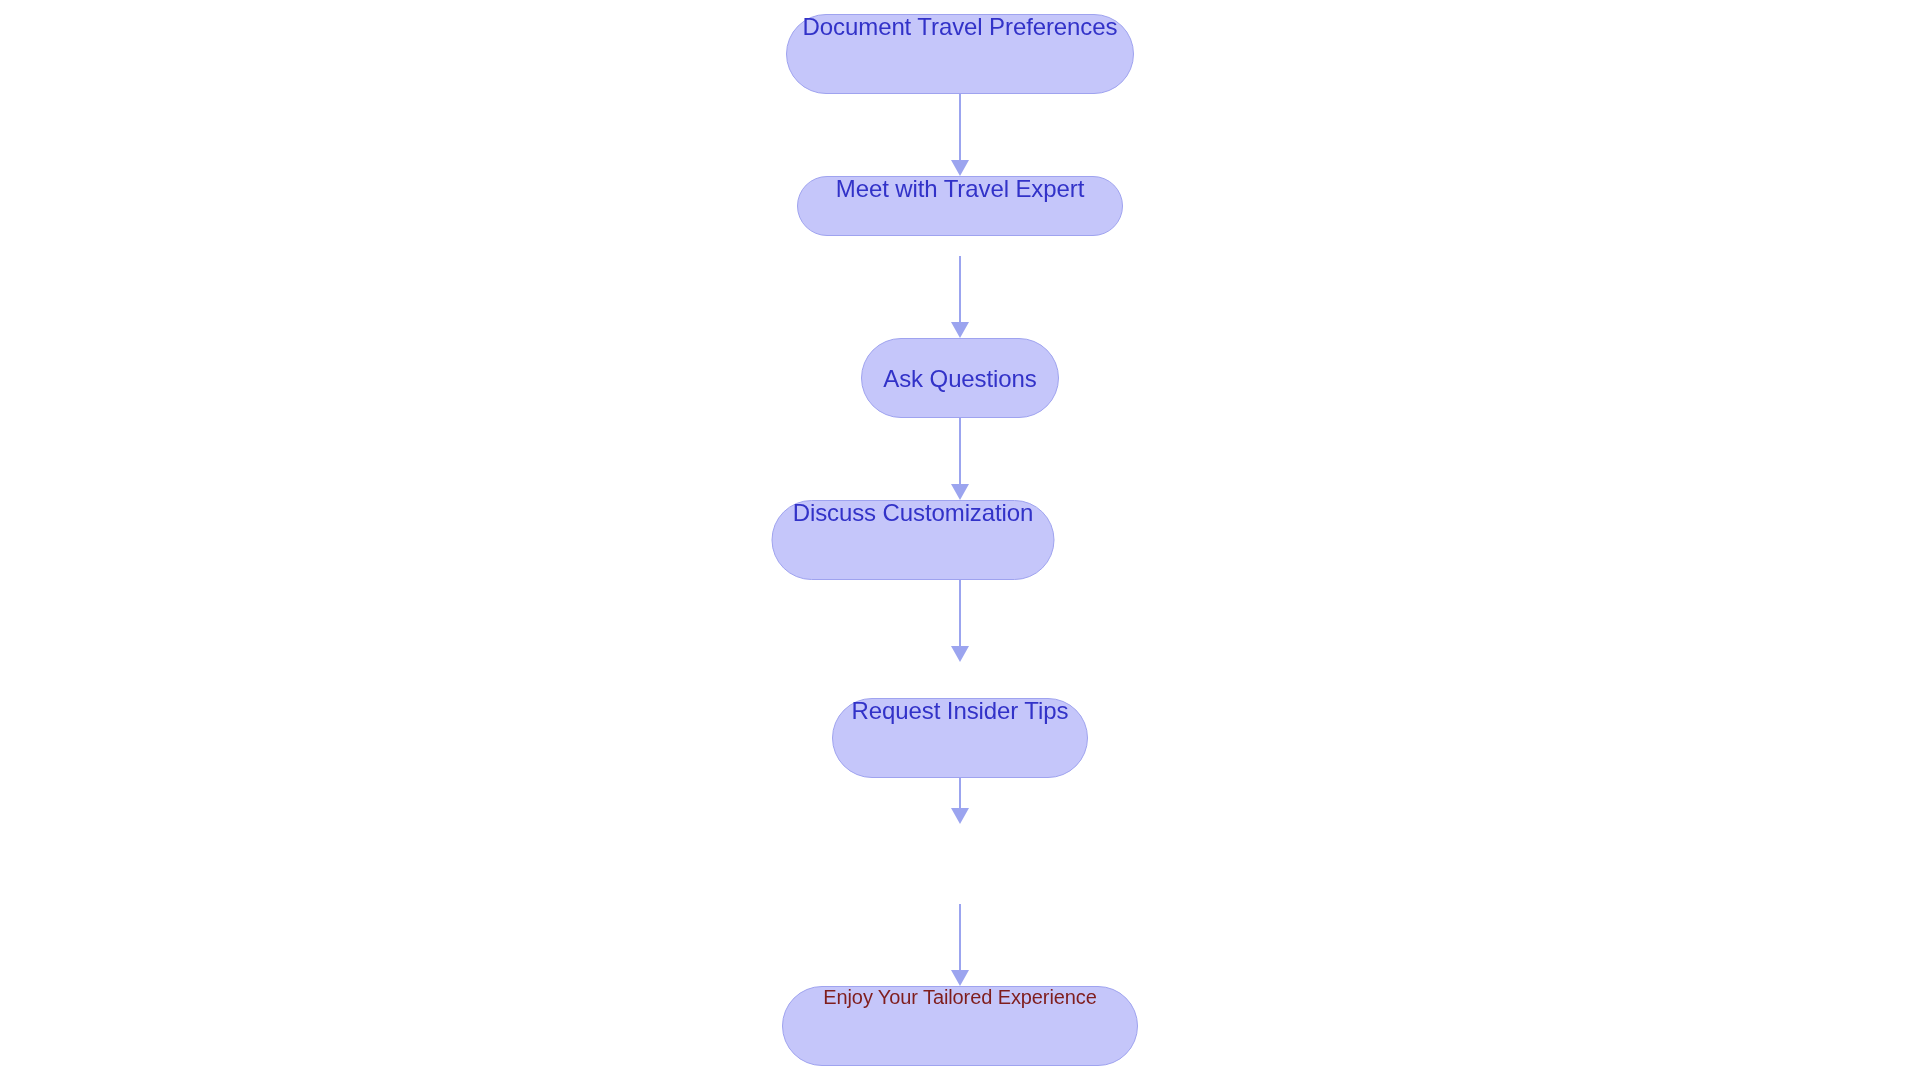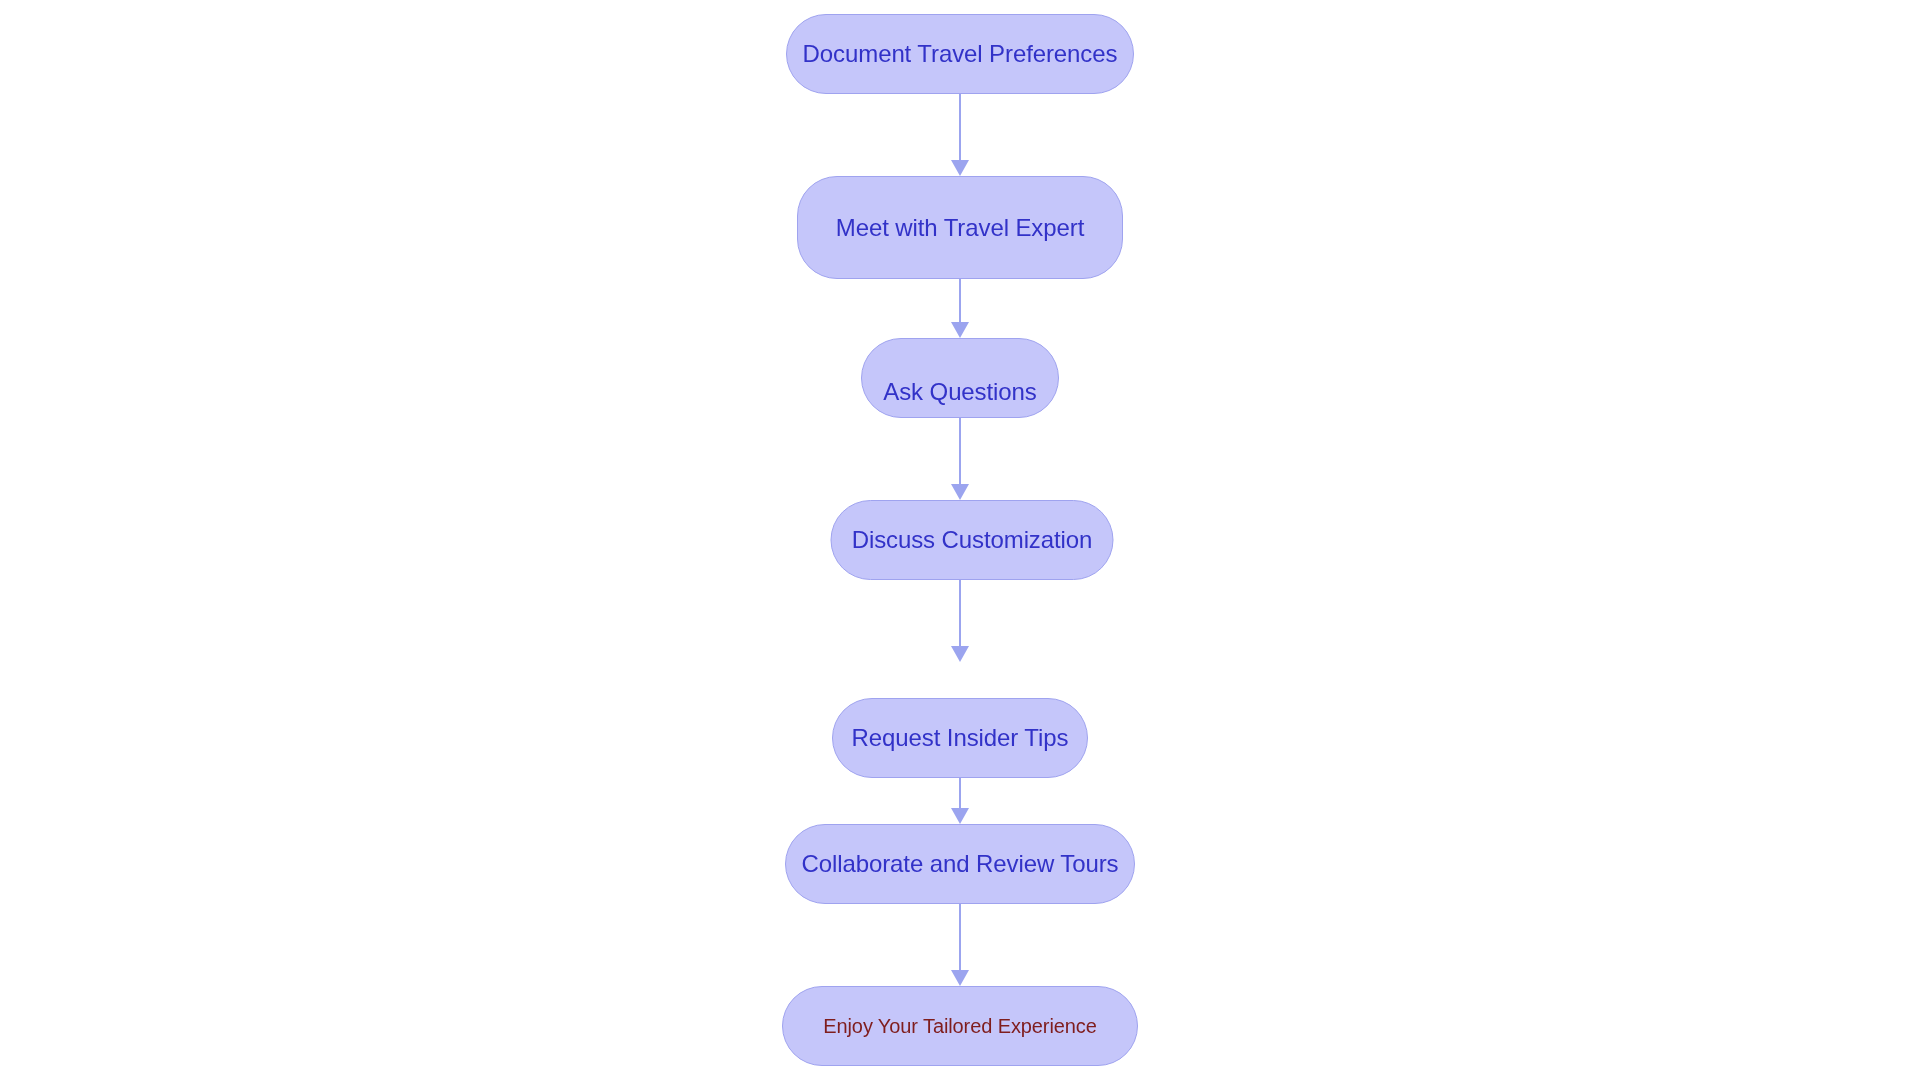--- a/index.html
+++ b/index.html
@@ -43,21 +43,21 @@
   }
 
   .flow-node {
     position: absolute;
     box-sizing: border-box;
     height: 80px;
     border-radius: 40px;
     background: #c5c6fa;
     border: 1.3px solid #9fa3ef;
     display: flex;
-    align-items: center;
+    align-items: flex-start;
     justify-content: center;
     transform: translateX(-50%);
   }
 
   .flow-node-label {
     color: #3232c8;
     font-size: 24px;
     font-weight: 400;
     letter-spacing: -0.1px;
     line-height: 1;
@@ -94,33 +94,30 @@
       <g>
         <line x1="960" y1="904" x2="960" y2="971" stroke="#9ba4ef" stroke-width="2"></line>
         <polygon points="951,970 969,970 960,986" fill="#9ba4ef"></polygon>
       </g>
     </svg>
 
   <div id="node-layer">
       <div class="flow-node" style="left: 960px; top: 14px; width: 348px; height: 80px; border-radius: 40px; background: rgb(197, 198, 250); border-color: rgb(159, 163, 239);">
         <span class="flow-node-label" style="color: rgb(50, 50, 200); font-size: 24px;">Document Travel Preferences</span>
       </div>
-      <div class="flow-node" style="left: 960px; top: 176px; width: 326px; height: 103px; border-radius: 40px; background: rgb(197, 198, 250); border-color: rgb(159, 163, 239);">
+      <div class="flow-node" style="left: 960px; top: 176px; width: 326px; height: 60px; border-radius: 40px; background: rgb(197, 198, 250); border-color: rgb(159, 163, 239);">
         <span class="flow-node-label" style="color: rgb(50, 50, 200); font-size: 24px;">Meet with Travel Expert</span>
       </div>
       <div class="flow-node" style="left: 960px; top: 338px; width: 198px; height: 80px; border-radius: 40px; background: rgb(197, 198, 250); border-color: rgb(159, 163, 239);">
         <span class="flow-node-label" style="color: rgb(50, 50, 200); font-size: 24px; margin-top: 28px;">Ask Questions</span>
       </div>
-      <div class="flow-node" style="left: 972px; top: 500px; width: 283px; height: 80px; border-radius: 40px; background: rgb(197, 198, 250); border-color: rgb(159, 163, 239);">
+      <div class="flow-node" style="left: 913px; top: 500px; width: 283px; height: 80px; border-radius: 40px; background: rgb(197, 198, 250); border-color: rgb(159, 163, 239);">
         <span class="flow-node-label" style="color: rgb(50, 50, 200); font-size: 24px;">Discuss Customization</span>
       </div>
       <div class="flow-node" style="left: 960px; top: 662px; width: 256px; height: 80px; border-radius: 40px; background: rgb(197, 198, 250); border-color: rgb(159, 163, 239); margin-top: 36px;">
         <span class="flow-node-label" style="color: rgb(50, 50, 200); font-size: 24px;">Request Insider Tips</span>
-      </div>
-      <div class="flow-node" style="left: 960px; top: 824px; width: 350px; height: 80px; border-radius: 40px; background: rgb(197, 198, 250); border-color: rgb(159, 163, 239);">
-        <span class="flow-node-label" style="color: rgb(50, 50, 200); font-size: 24px;">Collaborate and Review Tours</span>
       </div>
       <div class="flow-node" style="left: 960px; top: 986px; width: 356px; height: 80px; border-radius: 40px; background: rgb(197, 198, 250); border-color: rgb(159, 163, 239);">
         <span class="flow-node-label" style="color: #7f1d1d; font-size: 20px;">Enjoy Your Tailored Experience</span>
       </div>
     </div>
 
 </div>
 
 </body></html>

